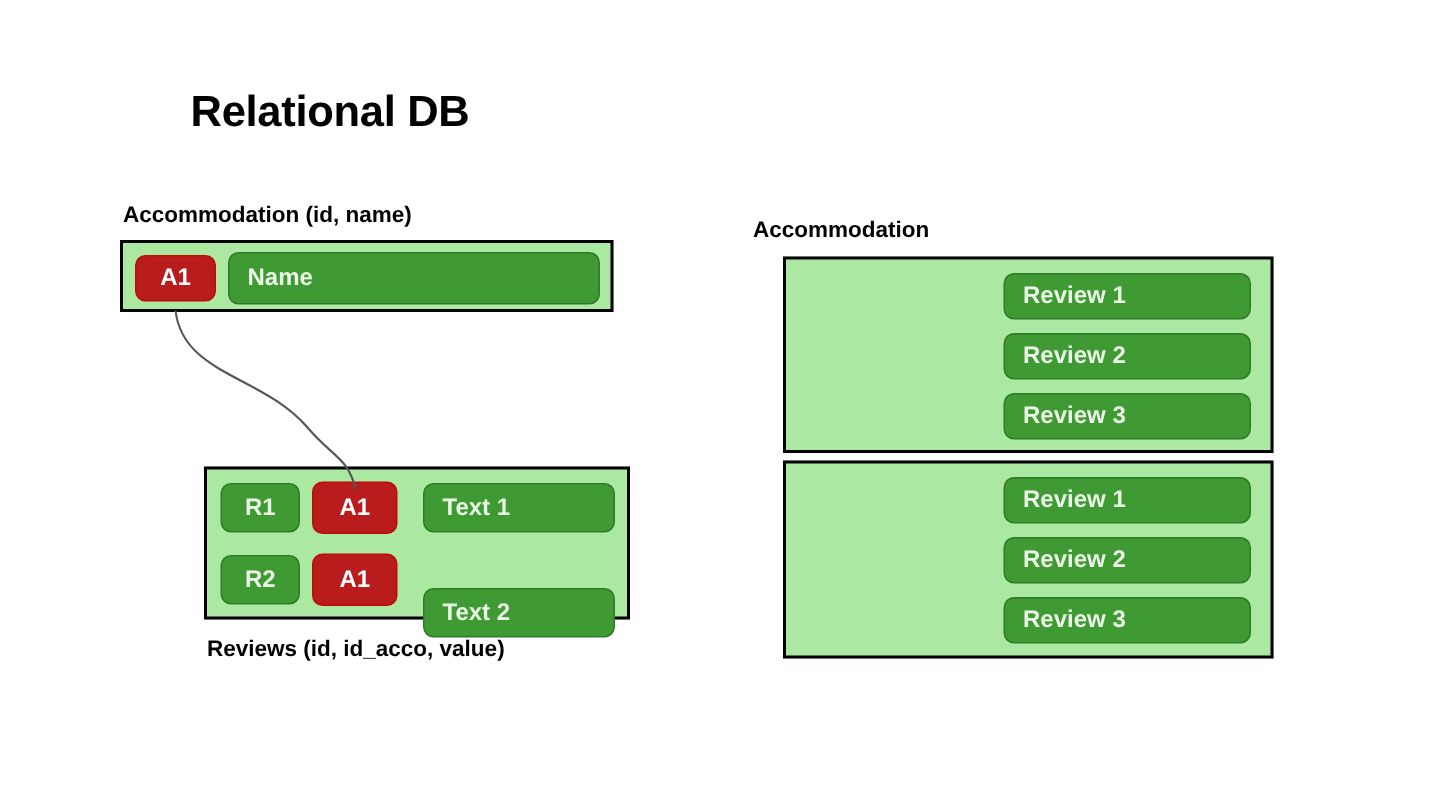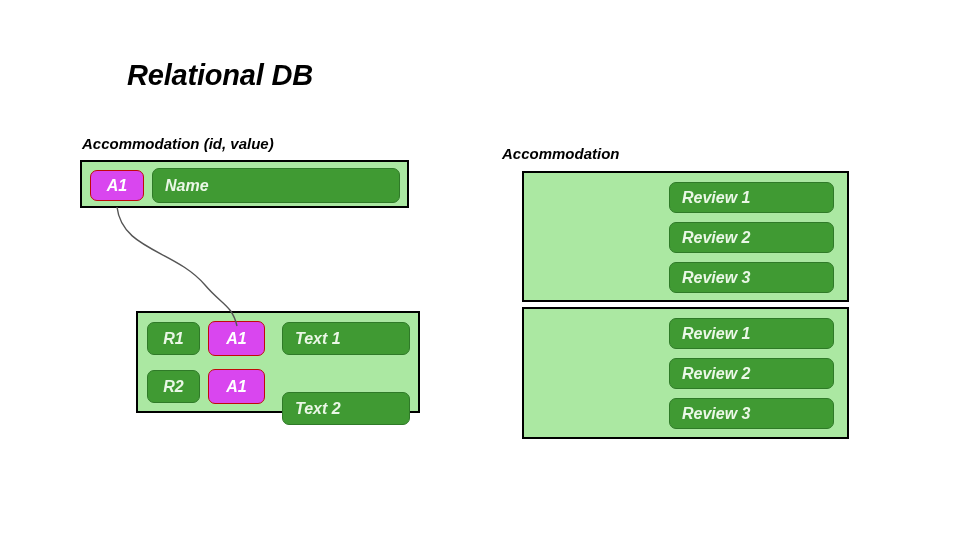--- a/index.html
+++ b/index.html
@@ -13,21 +13,20 @@
     font-family: "Liberation Sans", sans-serif;
     overflow: hidden;
     position: relative;
   }
   #canvas {
     position: absolute;
     left: 0;
     top: 0;
     width: 960px;
     height: 540px;
-    font-style: italic;
   }
 
   
   .panel-title {
     position: absolute;
     font-size: 29px;
     font-weight: bold;
     color: #000000;
     letter-spacing: -0.2px;
     white-space: nowrap;
@@ -62,21 +61,21 @@
     border-radius: 7px;
     box-sizing: border-box;
     color: #EAF7E6;
     font-size: 16px;
     font-weight: bold;
     display: flex;
     align-items: center;
     white-space: nowrap;
   }
   .pill.key {
-    background: #d946ef;
+    background: #b91c1c;
     border-color: #C00A0A;
     color: #FFFFFF;
     justify-content: center;
   }
   .pill.pad { padding-left: 12px; }
   .pill.center { justify-content: center; }
 
   
   #acco-table   { left: 80px;  top: 160px; width: 329px; height: 48px; }
   #acco-pk      { left: 90px;  top: 170px; width: 54px;  height: 31px; }
@@ -113,38 +112,39 @@
   #doc2-rev2 { left: 669px; top: 358px; width: 165px; height: 31px; }
   #doc2-rev3 { left: 669px; top: 398px; width: 165px; height: 31px; }
 </style>
 </head>
 <body>
 
 <div id="canvas">
 
   <div class="panel-title" id="title-relational">Relational DB</div>
 
-  <div class="table-caption" id="caption-accommodation">Accommodation (id, value)</div>
+  <div class="table-caption" id="caption-accommodation">Accommodation (id, name)</div>
 
   <div class="table-box" id="acco-table"></div>
 
   <div class="pill key" id="acco-pk">A1</div>
 
   <div class="pill pad" id="acco-name">Name</div>
 
   <div class="table-box" id="rev-table"></div>
 
   <div class="pill center" id="rev-r1">R1</div>
   <div class="pill key" id="rev-a1-1">A1</div>
   <div class="pill pad" id="rev-t1">Text 1</div>
 
   <div class="pill center" id="rev-r2">R2</div>
   <div class="pill key" id="rev-a1-2">A1</div>
   <div class="pill pad" id="rev-t2">Text 2</div>
 
+  <div class="table-caption" id="caption-reviews">Reviews (id, id_acco, value)</div>
 
   <svg id="connector" viewBox="0 0 960 540" xmlns="http://www.w3.org/2000/svg">
     <path d="M 117 207 C 122 250, 175 250, 205 285 C 222 305, 232 305, 237 326" fill="none" stroke="#555555" stroke-width="1.4"></path>
   </svg>
 
 
   <div class="table-caption" id="caption-accommodation-nr">Accommodation</div>
 
   <div class="table-box" id="doc-1"></div>
 

